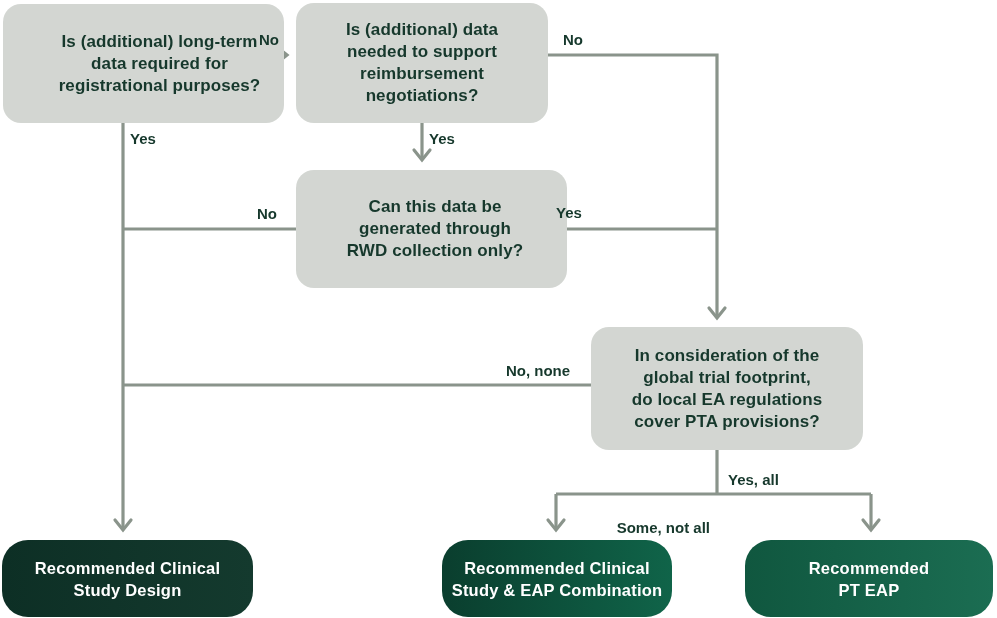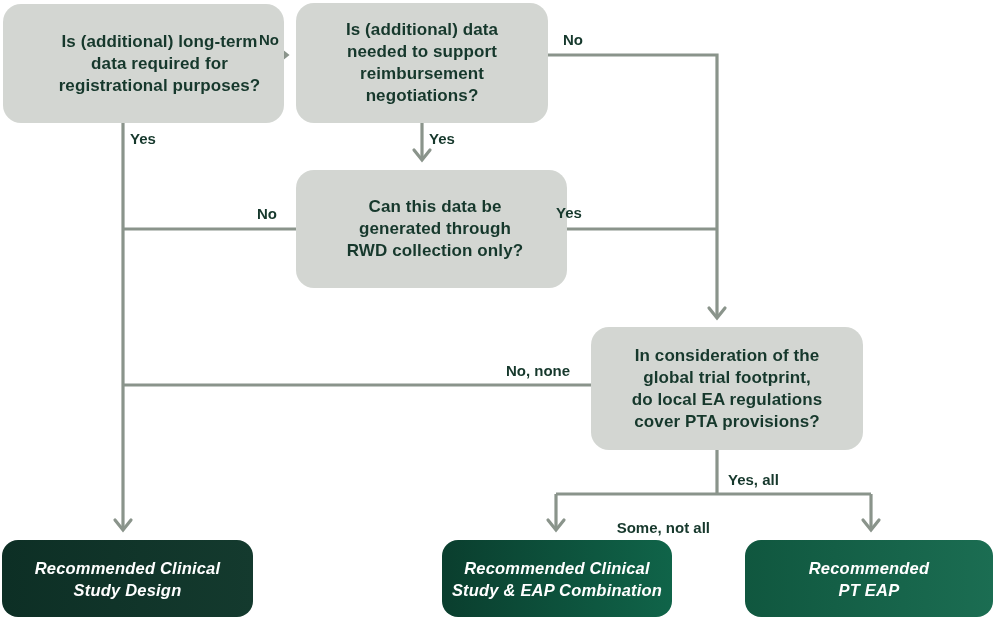--- a/index.html
+++ b/index.html
@@ -29,31 +29,30 @@
     color: #16382c;
     font-size: 17px;
     font-weight: 700;
     line-height: 22px;
     letter-spacing: 0.1px;
   }
   .qbox span { white-space: pre-line; }
   .obox {
     position: absolute;
     z-index: 2;
-    border-radius: 16px;
+    border-radius: 26px;
     display: flex;
     align-items: center;
     justify-content: center;
     text-align: center;
     color: #ffffff;
     font-size: 16.5px;
     font-weight: 700;
     line-height: 22px;
     letter-spacing: 0.2px;
-    font-style: italic;
   }
   .obox span { white-space: pre-line; }
   .obox.outcome-1 { background: linear-gradient(90deg, #0d2f25, #143a2e); }
   .obox.outcome-2 { background: linear-gradient(90deg, #0a3e2e, #106449); }
   .obox.outcome-3 { background: linear-gradient(90deg, #10573f, #1b6d52); }
   .elabel {
     position: absolute;
     z-index: 3;
     color: #16382c;
     font-size: 15px;

